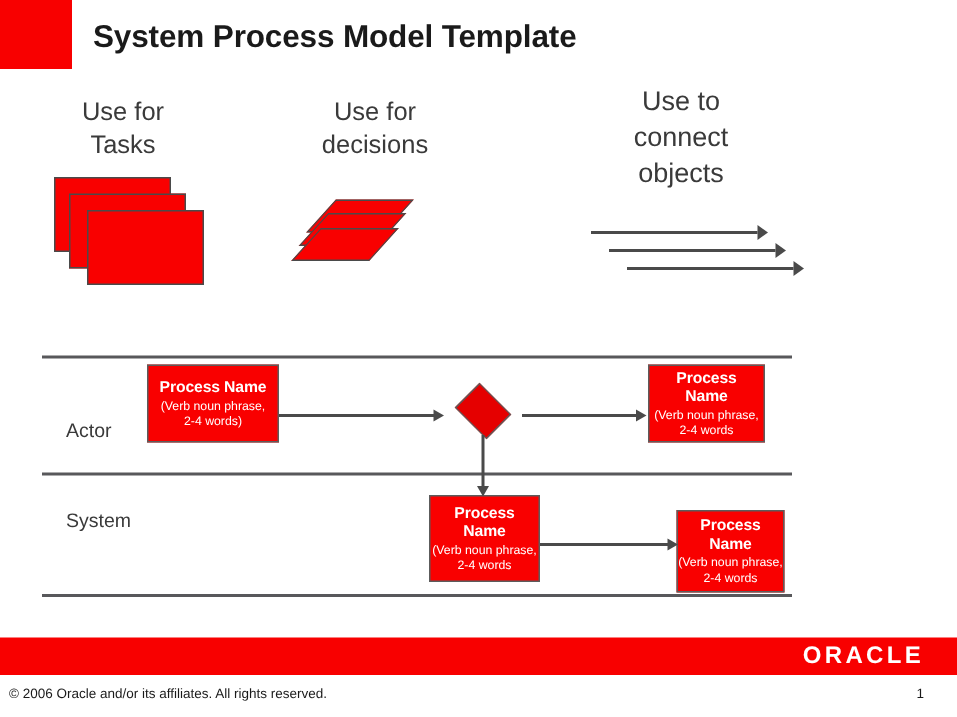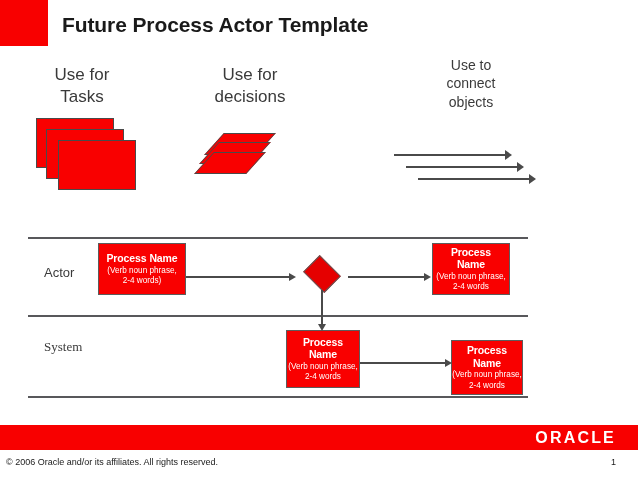--- a/index.html
+++ b/index.html
@@ -35,21 +35,21 @@
 
   
   .legend-label {
     position: absolute;
     text-align: center;
     color: #3a3a3a;
     line-height: 1.32;
   }
   #legend-tasks-label   { left: 22px;  top: 64px;  width: 120px; font-size: 17px; }
   #legend-decisions-label { left: 180px; top: 64px; width: 140px; font-size: 17px; }
-  #legend-connect-label { left: 411px; top: 56px; width: 120px; font-size: 14px; }
+  #legend-connect-label { left: 394px; top: 56px; width: 120px; font-size: 18px; }
 
   
   #legend-tasks-shape { position: absolute; left: 36px; top: 118px; width: 120px; height: 82px; }
   .task-card {
     position: absolute;
     width: 78px; height: 50px;
     background: #f90000;
     border: 1.4px solid #4a4a4a;
     box-sizing: border-box;
   }
@@ -103,22 +103,22 @@
   }
   #lane-rule-top    { top: 237px; }
   #lane-rule-middle { top: 315px; }
   #lane-rule-bottom { top: 396px; }
 
   .lane-label {
     position: absolute;
     font-size: 13px;
     color: #3a3a3a;
   }
-  #lane-label-actor  { left: 44px; top: 265px; }
-  #lane-label-system { left: 44px; top: 339px; font-family: Liberation Serif, serif; }
+  #lane-label-actor  { left: 44px; top: 279px; }
+  #lane-label-system { left: 44px; top: 339px; }
 
   
   .process-box {
     position: absolute;
     background: #f90000;
     border: 1.3px solid #5c5c5c;
     box-sizing: border-box;
     color: #ffffff;
     text-align: center;
     display: flex;
@@ -217,21 +217,21 @@
     position: absolute;
     right: 22px; top: 457px;
     font-size: 9px;
     color: #1a1a1a;
   }
 </style>
 </head>
 <body>
 
 <div id="hdr-square" class="hdr-square"></div>
-<div id="slide-title" class="slide-title">Future Process Actor Template</div>
+<div id="slide-title" class="slide-title">System Process Model Template</div>
 
 <div id="legend-tasks-label" class="legend-label" style="white-space:pre-line">Use for
 Tasks</div>
 <div id="legend-decisions-label" class="legend-label" style="white-space:pre-line">Use for
 decisions</div>
 <div id="legend-connect-label" class="legend-label" style="white-space:pre-line">Use to
 connect
 objects</div>
 
 <div id="legend-tasks-shape">

